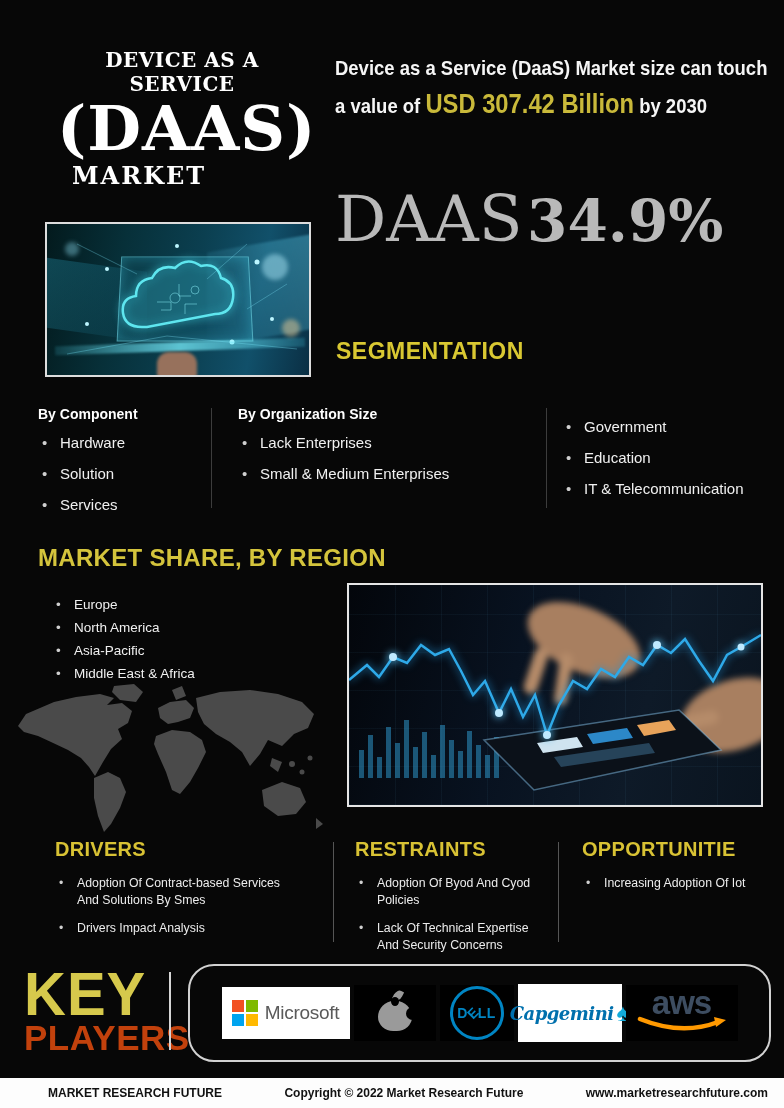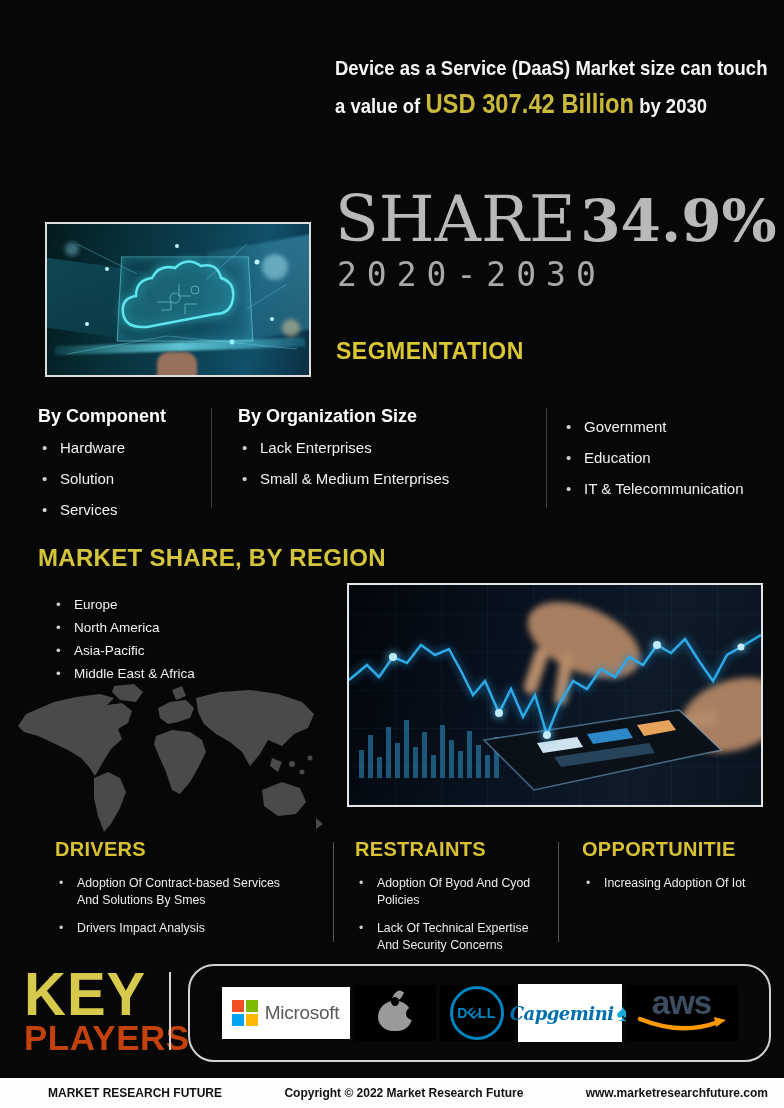--- a/index.html
+++ b/index.html
@@ -30,21 +30,21 @@
   .hero .panel-l{position:absolute;left:-10px;top:40px;width:110px;height:70px;background:linear-gradient(120deg,rgba(40,160,190,.35),rgba(10,60,80,.1));transform:skewY(8deg);}
   .hero .panel-r{position:absolute;right:-18px;top:18px;width:120px;height:95px;background:linear-gradient(250deg,rgba(90,200,230,.45),rgba(15,70,95,.15));transform:skewY(-10deg);filter:blur(1px);}
   .hero .screen{position:absolute;left:72px;top:30px;width:130px;height:85px;border:1px solid rgba(120,230,245,.55);
         background:rgba(30,110,135,.18);transform:perspective(260px) rotateX(12deg);box-shadow:0 0 14px rgba(60,200,225,.35) inset;}
   .hero .base{position:absolute;left:8px;top:118px;width:250px;height:9px;background:linear-gradient(90deg,rgba(70,210,235,.15),rgba(120,240,255,.75),rgba(70,210,235,.2));filter:blur(1px);transform:rotate(-2deg);}
   .hero .hand{position:absolute;left:110px;top:128px;width:40px;height:26px;background:#97715c;border-radius:12px 12px 4px 4px;filter:blur(1.5px);}
   .hero .bokeh{position:absolute;border-radius:50%;filter:blur(2px);}
   .hero svg{position:absolute;}
 
   
-  .seg-col-title{font-size:18px;font-weight:bold;color:#fff;}
+  .seg-col-title{font-size:14px;font-weight:bold;color:#fff;}
   ul.blist{list-style:none;margin:12px 0 0 0;padding:0;}
   ul.blist li{position:relative;padding-left:22px;color:#f0f0f0;}
   ul.blist li::before{content:"•";position:absolute;left:4px;color:#cfcfcf;}
   ul.seg-items li{font-size:15px;margin-bottom:14px;}
   .vdiv{width:1px;background:#3c3c3c;}
 
   
   .ms-heading{left:38px;top:544px;font-size:24px;font-weight:bold;color:#d4c43c;letter-spacing:.3px;}
   ul.region-items li{font-size:13.5px;margin-bottom:8px;}
 
@@ -92,30 +92,34 @@
   
   .footer{left:0;top:1078px;width:784px;height:30px;background:#fdfdfd;display:flex;align-items:center;
           justify-content:space-between;padding:0 16px 0 48px;box-sizing:border-box;}
   .footer div{color:#111;font-weight:bold;font-size:12px;}
 </style>
 </head>
 <body>
 
 <div class="page">
 
+  <div class="abs title-block">
+    <div class="title-l1">DEVICE AS A SERVICE</div>
+    <div class="title-l2">(DAAS)</div>
+    <div class="title-l3">MARKET</div>
+  </div>
 
   <div class="abs headline">
     <span>Device as a Service (DaaS) Market size can touch a value of </span><span class="gold">USD 307.42 Billion</span><span> by 2030</span>
   </div>
 
   <div class="abs cagr-row">
-    <span class="cagr-label">SHARE</span>
+    <span class="cagr-label">DAAS</span>
     <span class="cagr-value">34.9%</span>
   </div>
-  <div class="abs cagr-period">2020-2030</div>
 
   <div class="abs seg-heading">SEGMENTATION</div>
 
   <div class="abs hero">
     <div class="panel-l"></div>
     <div class="panel-r"></div>
     <div class="screen"></div>
     <svg width="262" height="151" viewBox="0 0 262 151">
       <g fill="rgba(25,95,115,.25)" stroke="#5ee6ef" stroke-width="2.5" style="filter:drop-shadow(0 0 5px #3fd0e0)">
         <path d="M95 103 Q78 103 76 89 Q74 74 89 72 Q89 56 105 54 Q112 40 128 44 Q140 32 154 42 Q170 38 174 54 Q188 58 186 74 Q184 90 168 90 L100 103 Z"></path>

